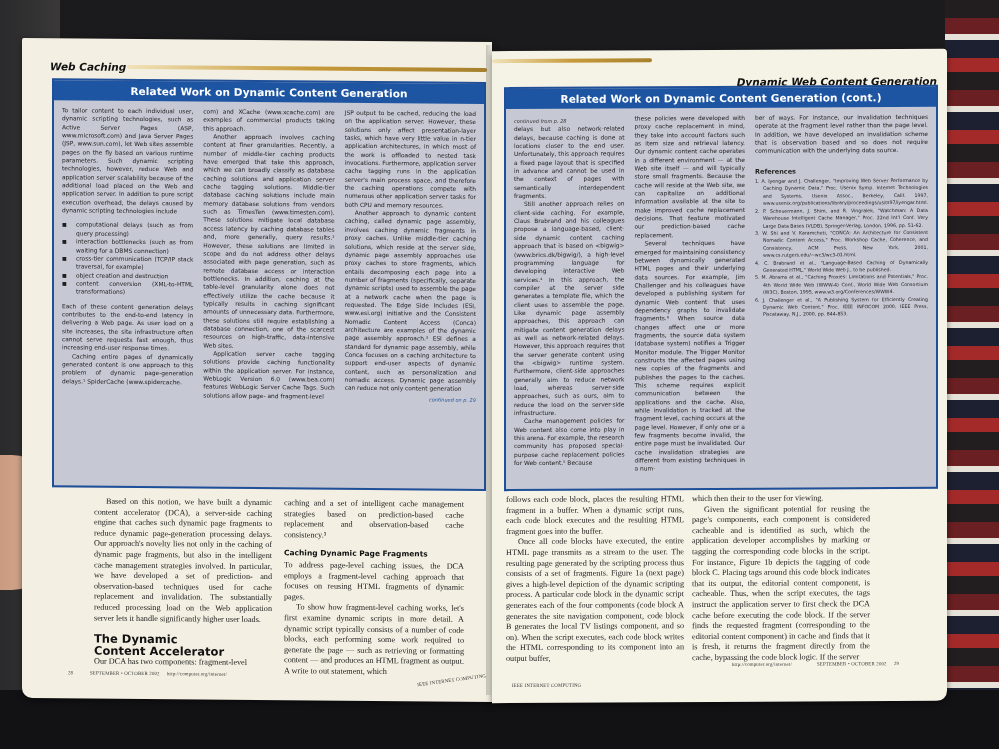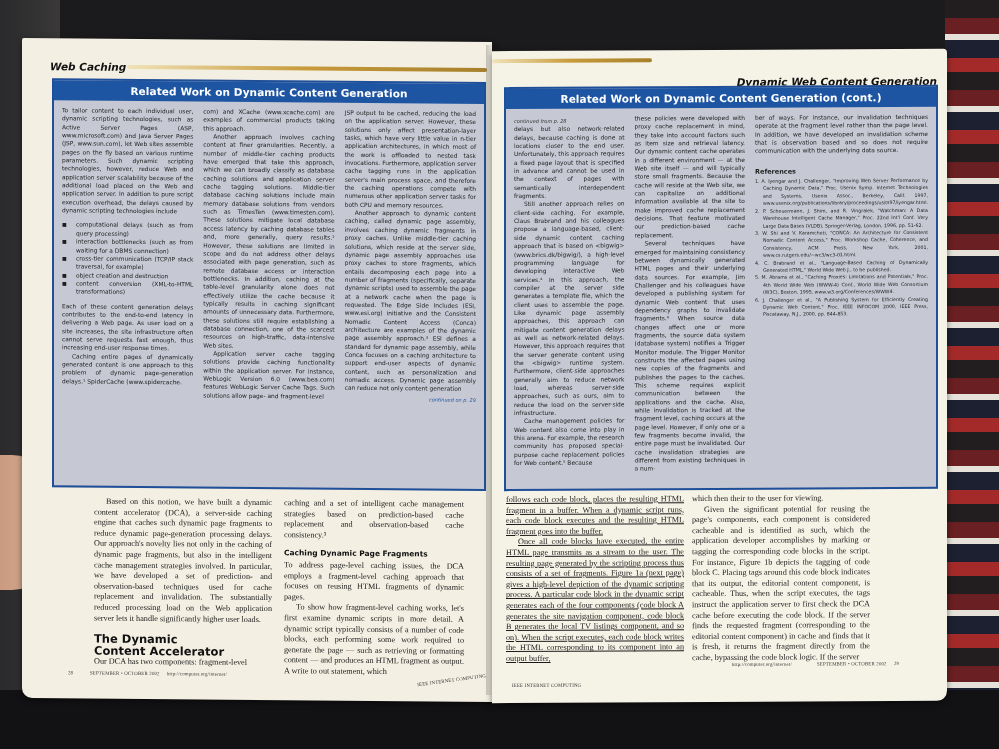--- a/index.html
+++ b/index.html
@@ -120,21 +120,21 @@
         <div class="ref">1. A. Iyengar and J. Challenger, "Improving Web Server Performance by Caching Dynamic Data," Proc. Usenix Symp. Internet Technologies and Systems, Usenix Assoc., Berkeley, Calif. 1997, www.usenix.org/publications/library/proceedings/usits97/iyengar.html.</div>
         <div class="ref">2. P. Scheuermann, J. Shim, and R. Vingralek, "Watchman: A Data Warehouse Intelligent Cache Manager," Proc. 22nd Int'l Conf. Very Large Data Bases (VLDB), Springer-Verlag, London, 1996, pp. 51-62.</div>
         <div class="ref">3. W. Shi and V. Karamcheti, "CONCA: An Architecture for Consistent Nomadic Content Access," Proc. Workshop Cache, Coherence, and Consistency, ACM Press, New York, 2001, www.cs.rutgers.edu/~wc3/wc3-01.html.</div>
         <div class="ref">4. C. Brabrand et al., "Language-Based Caching of Dynamically Generated HTML," World Wide Web J., to be published.</div>
         <div class="ref">5. M. Abrams et al., "Caching Proxies: Limitations and Potentials," Proc. 4th World Wide Web (WWW-4) Conf., World Wide Web Consortium (W3C), Boston, 1995, www.w3.org/Conferences/WWW4.</div>
         <div class="ref">6. J. Challenger et al., "A Publishing System for Efficiently Creating Dynamic Web Content," Proc. IEEE INFOCOM 2000, IEEE Press, Piscataway, N.J., 2000, pp. 844-853.</div>
       </div>
     </div>
   </div>
 
-  <div class="body-text" style="left:14px;top:444px;width:178px;text-decoration:underline;">
+  <div class="body-text" style="left:14px;top:444px;width:178px;">
     <p>follows each code block, places the resulting HTML fragment in a buffer. When a dynamic script runs, each code block executes and the resulting HTML fragment goes into the buffer.</p>
     <p class="indent">Once all code blocks have executed, the entire HTML page transmits as a stream to the user. The resulting page generated by the scripting process thus consists of a set of fragments. Figure 1a (next page) gives a high-level depiction of the dynamic scripting process. A particular code block in the dynamic script generates each of the four components (code block A generates the site navigation component, code block B generates the local TV listings component, and so on). When the script executes, each code block writes the HTML corresponding to its component into an output buffer,</p>
   </div>
   <div class="body-text" style="left:200px;top:444px;width:178px;">
     <p>which then their to the user for viewing.</p>
     <p class="indent">Given the significant potential for reusing the page's components, each component is considered cacheable and is identified as such, which the application developer accomplishes by marking or tagging the corresponding code blocks in the script. For instance, Figure 1b depicts the tagging of code block C. Placing tags around this code block indicates that its output, the editorial content component, is cacheable. Thus, when the script executes, the tags instruct the application server to first check the DCA cache before executing the code block. If the server finds the requested fragment (corresponding to the editorial content component) in cache and finds that it is fresh, it returns the fragment directly from the cache, bypassing the code block logic. If the server</p>
   </div>
 
   <div class="folio" style="left:20px;top:632px;">IEEE INTERNET COMPUTING</div>
   <div class="folio" style="left:240px;top:612px;"><span>http://computer.org/internet/</span></div>

